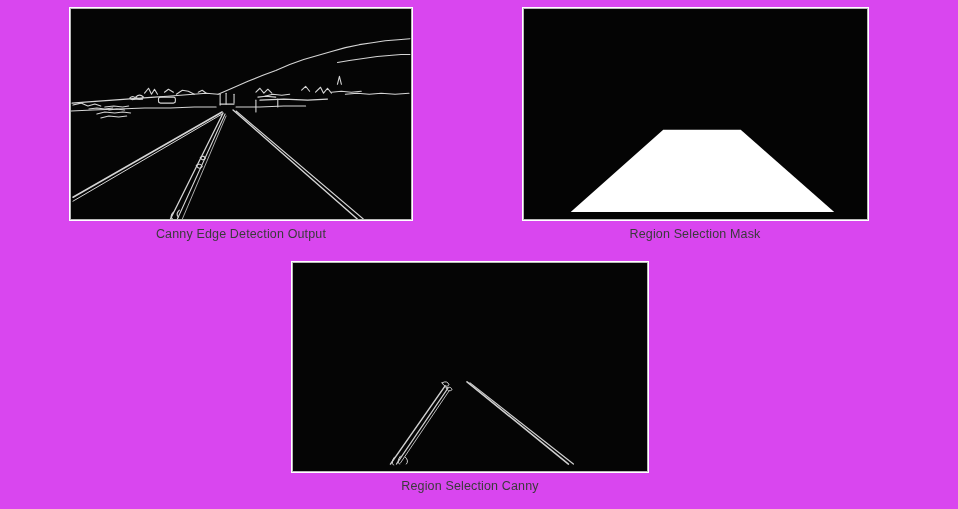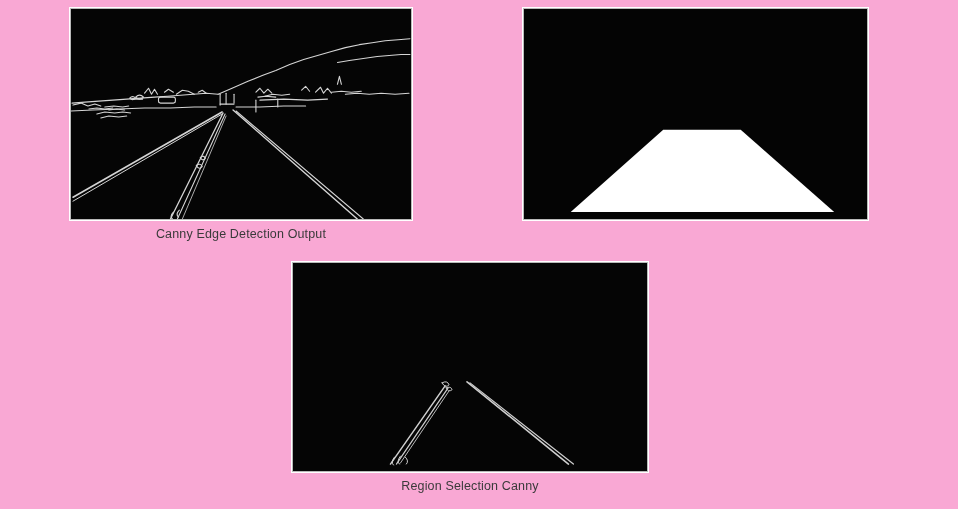--- a/index.html
+++ b/index.html
@@ -14,21 +14,21 @@
     font-family: "Liberation Sans", sans-serif;
     overflow: hidden;
     position: relative;
   }
 
   #figure-root {
     position: absolute;
     left: 0; top: 0;
     width: 958px;
     height: 509px;
-    background: #f9a8d4;
+    background: #d946ef;
   }
 
   .panel {
     position: absolute;
     box-sizing: border-box;
   }
 
   .panel-frame {
     position: absolute;
     left: 0; top: 0;
@@ -148,20 +148,21 @@
   <div class="panel-caption" id="caption-canny">Canny Edge Detection Output</div>
 
   <div class="panel" id="panel-mask">
     <div class="panel-frame">
       <svg class="panel-canvas" viewBox="0 0 345 212" preserveAspectRatio="none">
         <rect x="0" y="0" width="345" height="212" fill="#040404"></rect>
         <polygon points="47,205 140,122 218,122 312,205" fill="#ffffff"></polygon>
       </svg>
     </div>
   </div>
+  <div class="panel-caption" id="caption-mask">Region Selection Mask</div>
 
   <div class="panel" id="panel-region">
     <div class="panel-frame">
       <svg class="panel-canvas" viewBox="0 0 356 210" preserveAspectRatio="none">
         <rect x="0" y="0" width="356" height="210" fill="#050505"></rect>
         <g fill="none" stroke="#cfcfcf" stroke-linecap="round" stroke-linejoin="round">
 
           <path d="M 98,203 L 153,124" stroke-width="1.5"></path>
           <path d="M 104,203 L 156,126" stroke-width="1.2"></path>
           <path d="M 108,202 L 157,129" stroke-width="0.9"></path>

